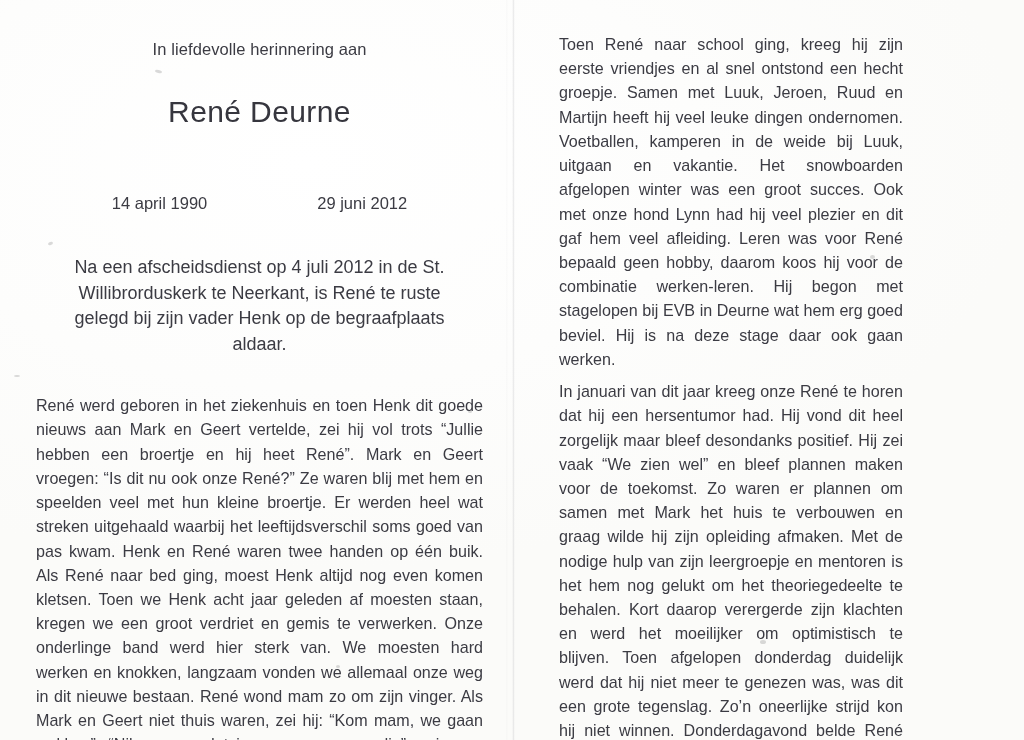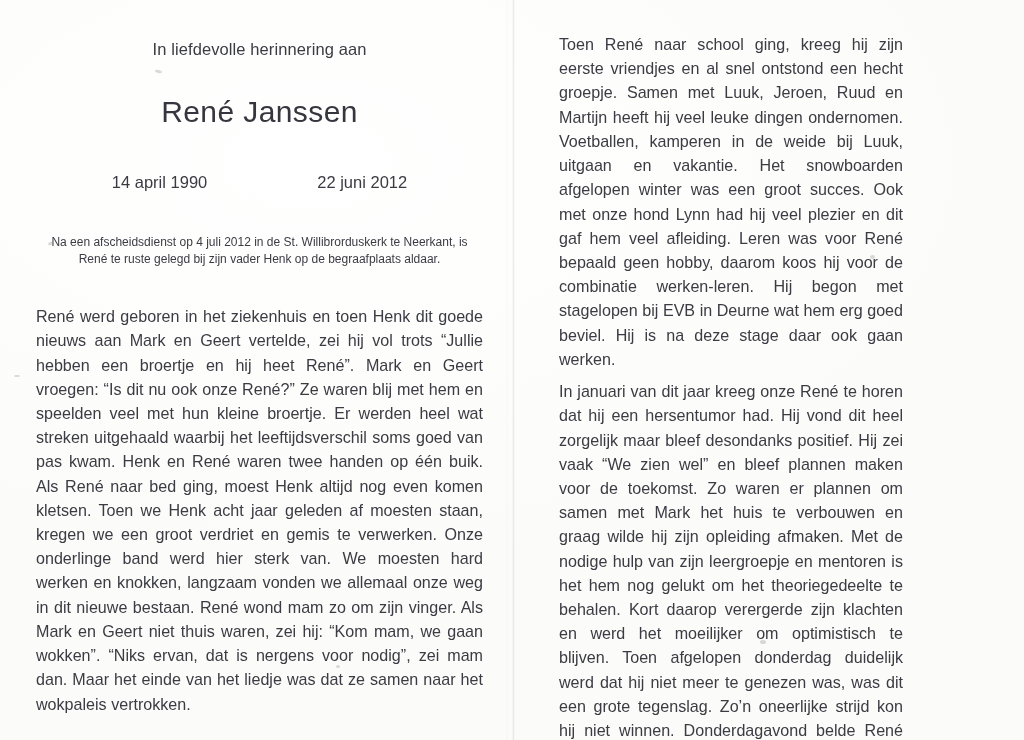--- a/index.html
+++ b/index.html
@@ -88,29 +88,29 @@
     letter-spacing: .4px;
     color: #36363e;
     margin: 36px 0 0 0;
     line-height: 1.1;
   }
 
   .dates-row {
     display: flex;
     justify-content: center;
     gap: 110px;
-    margin-top: 45px;
+    margin-top: 66px;
     font-size: 16.5px;
     color: #3b3b43;
   }
   .date-item { white-space: nowrap; }
 
   .service-note {
     text-align: center;
-    font-size: 12px;
+    font-size: 18px;
     line-height: 1.42;
     margin: 42px 14px 0 14px;
     color: #3b3b43;
   }
 
   .body-text {
     text-align: justify;
     text-justify: inter-word;
     font-size: 16.1px;
     line-height: 1.505;
@@ -147,25 +147,25 @@
 <div class="speck" style="left:336px;top:665px;width:4px;height:3px;"></div>
 
 <div class="fold-line secondary"></div>
 <div class="fold-line"></div>
 
 <div class="sheet">
 
   <div class="column column-left">
     <p class="in-memory-line">In liefdevolle herinnering aan</p>
 
-    <h1 class="deceased-name">René Janssen</h1>
+    <h1 class="deceased-name">René Deurne</h1>
 
     <div class="dates-row">
       <span class="date-item">14 april 1990</span>
-      <span class="date-item">22 juni 2012</span>
+      <span class="date-item">29 juni 2012</span>
     </div>
 
     <p class="service-note">Na een afscheidsdienst op 4 juli 2012 in de St. Willibrorduskerk te Neerkant, is René te ruste gelegd bij zijn vader Henk op de begraafplaats aldaar.</p>
 
     <p class="body-text">René werd geboren in het ziekenhuis en toen Henk dit goede nieuws aan Mark en Geert vertelde, zei hij vol trots “Jullie hebben een broertje en hij heet René”. Mark en Geert vroegen: “Is dit nu ook onze René?” Ze waren blij met hem en speelden veel met hun kleine broertje. Er werden heel wat streken uitgehaald waarbij het leeftijdsverschil soms goed van pas kwam. Henk en René waren twee handen op één buik. Als René naar bed ging, moest Henk altijd nog even komen kletsen. Toen we Henk acht jaar geleden af moesten staan, kregen we een groot verdriet en gemis te verwerken. Onze onderlinge band werd hier sterk van. We moesten hard werken en knokken, langzaam vonden we allemaal onze weg in dit nieuwe bestaan. René wond mam zo om zijn vinger. Als Mark en Geert niet thuis waren, zei hij: “Kom mam, we gaan wokken”. “Niks ervan, dat is nergens voor nodig”, zei mam dan. Maar het einde van het liedje was dat ze samen naar het wokpaleis vertrokken.</p>
   </div>
 
   <div class="column column-right">
     <p class="body-text">Toen René naar school ging, kreeg hij zijn eerste vriendjes en al snel ontstond een hecht groepje. Samen met Luuk, Jeroen, Ruud en Martijn heeft hij veel leuke dingen ondernomen. Voetballen, kamperen in de weide bij Luuk, uitgaan en vakantie. Het snowboarden afgelopen winter was een groot succes. Ook met onze hond Lynn had hij veel plezier en dit gaf hem veel afleiding. Leren was voor René bepaald geen hobby, daarom koos hij voor de combinatie werken-leren. Hij begon met stagelopen bij EVB in Deurne wat hem erg goed beviel. Hij is na deze stage daar ook gaan werken.</p>
 

